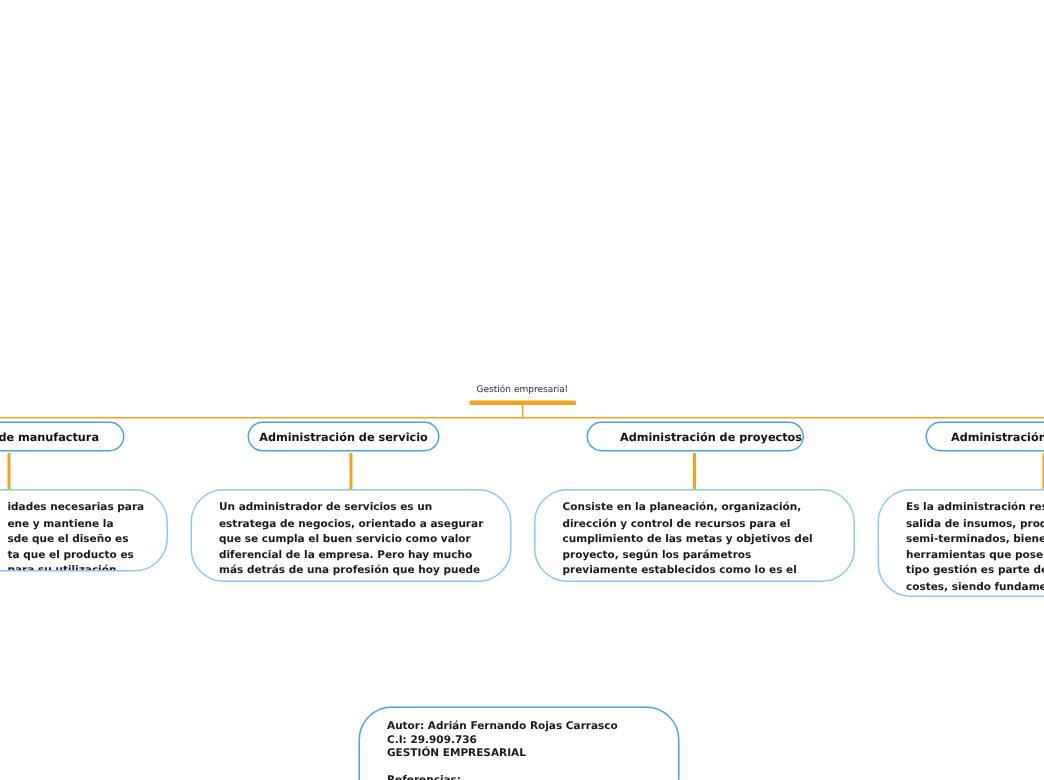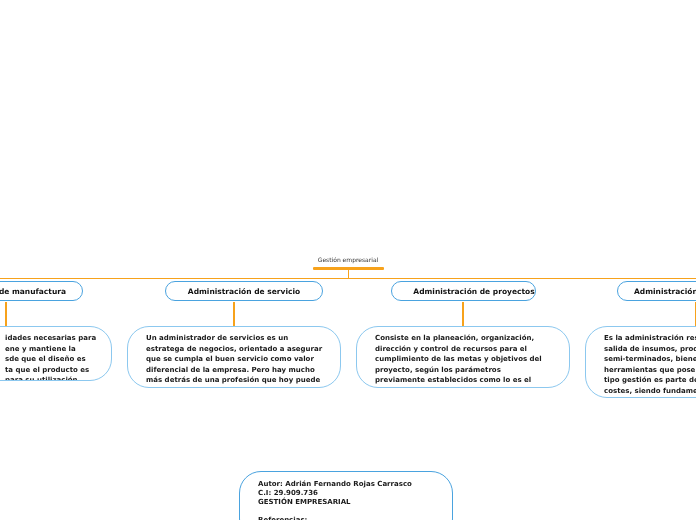--- a/index.html
+++ b/index.html
@@ -29,21 +29,21 @@
 
   <div class="line-v" style="left:5px;top:302px;height:24px;"></div>
   <div class="node" style="left:-30px;top:281px;width:113px;height:20px;justify-content:flex-end;padding-right:16px;">n de manufactura</div>
   <div class="desc" style="left:-60px;top:326px;width:172px;height:55px;padding-left:64px;padding-top:6px;">idades necesarias para
 ene y mantiene la
 sde que el diseño es
 ta que el producto es
 para su utilización.</div>
 
   <div class="line-v" style="left:233px;top:302px;height:24px;"></div>
-  <div class="node" style="left:165px;top:281px;width:158px;height:20px;">Administración de servicio</div>
+  <div class="node" style="left:165px;top:281px;width:128px;height:20px;">Administración de servicio</div>
   <div class="desc" style="left:127px;top:326px;width:214px;height:62px;">Un administrador de servicios es un
 estratega de negocios, orientado a asegurar
 que se cumpla el buen servicio como valor
 diferencial de la empresa. Pero hay mucho
 más detrás de una profesión que hoy puede
 hacer la diferencia en cualquier empresa.</div>
 
   <div class="line-v" style="left:462px;top:302px;height:24px;"></div>
   <div class="node" style="left:391px;top:281px;width:145px;height:20px;padding-left:21px;">Administración de proyectos</div>
   <div class="desc" style="left:356px;top:326px;width:214px;height:62px;">Consiste en la planeación, organización,

